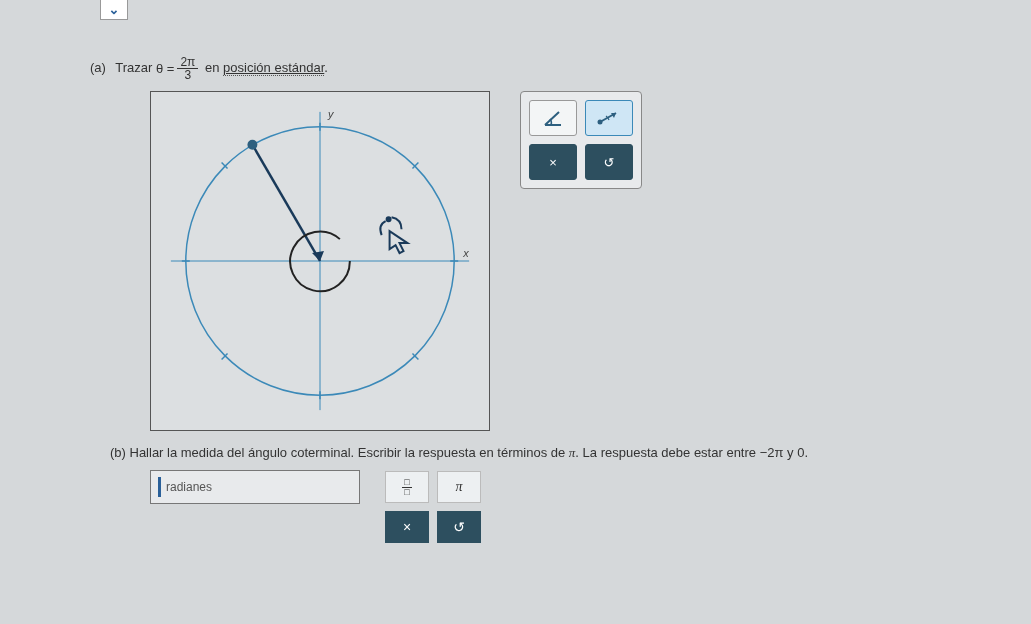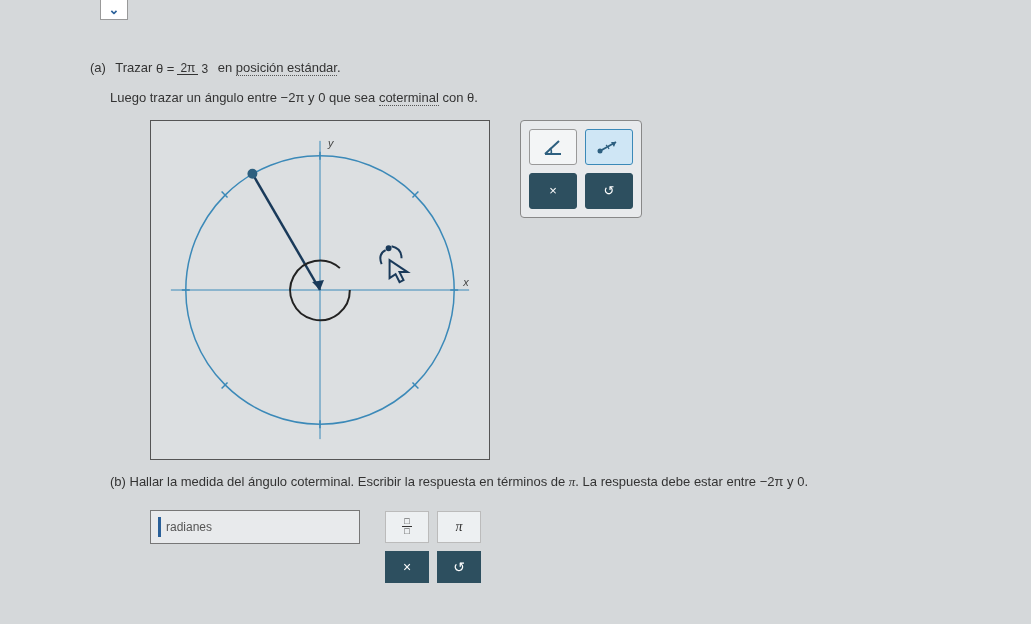--- a/index.html
+++ b/index.html
@@ -29,30 +29,30 @@
     font-weight: bold;
   }
   .problem-text {
     margin-top: 46px;
     line-height: 1.8;
   }
   .label-a { margin-right: 6px; }
   .theta-eq { display: inline-flex; align-items: center; vertical-align: middle; }
   .frac {
     display: inline-flex;
-    flex-direction: row;
+    flex-direction: column;
     align-items: center;
     font-size: 12px;
     line-height: 1;
     margin: 0 3px;
     vertical-align: middle;
   }
   .frac .num { border-bottom: 1px solid #333; padding: 0 3px; }
   .frac .den { padding: 0 3px; }
-  .dotted-link { border-bottom: 1px dotted #555; }
+  .dotted-link { border-bottom: 1px dotted #555; text-decoration: underline; }
   .sub-text { margin-left: 20px; margin-top: 6px; }
   .graph-row { display: flex; align-items: flex-start; gap: 30px; margin-top: 10px; margin-left: 60px; }
   .graph-box {
     width: 340px;
     height: 340px;
     border: 1px solid #555;
     background: #dcdfe1;
     position: relative;
   }
   .graph-box svg { width: 100%; height: 100%; display: block; }
@@ -75,21 +75,21 @@
     justify-content: center;
     cursor: pointer;
   }
   .tool-btn.selected { background: #cfe6f5; border-color: #3b89b8; }
   .tool-btn.dark {
     background: #2d4f5f;
     color: #fff;
     border-color: #2d4f5f;
   }
   .part-b { margin-top: 14px; margin-left: 20px; }
-  .answer-row { display: flex; align-items: flex-start; gap: 24px; margin-top: 20px; margin-left: 60px; text-align: center; }
+  .answer-row { display: flex; align-items: flex-start; gap: 24px; margin-top: 9px; margin-left: 60px; text-align: center; }
   .answer-box {
     width: 210px;
     height: 34px;
     border: 1px solid #777;
     background: #e8eaec;
     display: flex;
     align-items: center;
     padding: 0 8px;
   }
   .cursor-bar {
@@ -132,30 +132,20 @@
   <span>Trazar</span>
   <span class="theta-eq">
     <span>θ =</span>
     <span class="frac">
       <span class="num">2π</span>
       <span class="den">3</span>
     </span>
   </span>
   <span>en</span>
   <span class="dotted-link">posición estándar</span><span>.</span>
-  <div class="sub-text">
-    <span>Luego trazar un ángulo entre</span>
-    <span>−2π</span>
-    <span>y</span>
-    <span>0</span>
-    <span>que sea</span>
-    <span class="dotted-link">coterminal</span>
-    <span>con</span>
-    <span>θ.</span>
-  </div>
 </div>
 
 <div class="graph-row">
   <div class="graph-box">
     <svg viewBox="0 0 340 340">
       <line x1="20" y1="170" x2="320" y2="170" stroke="#3b89b8" stroke-width="1"></line>
       <line x1="170" y1="20" x2="170" y2="320" stroke="#3b89b8" stroke-width="1"></line>
       <circle cx="170" cy="170" r="135" fill="none" stroke="#3b89b8" stroke-width="1.5"></circle>
 
       <g stroke="#3b89b8" stroke-width="1.5">

